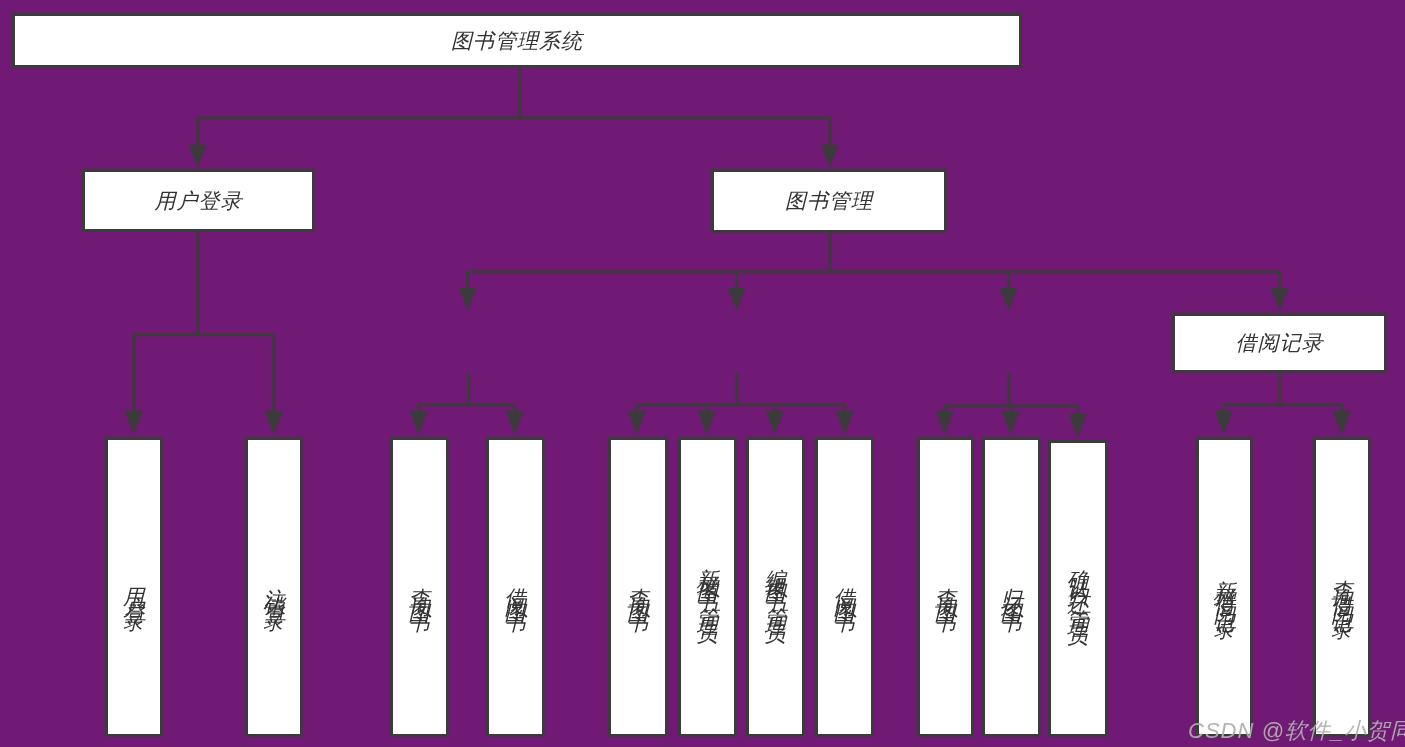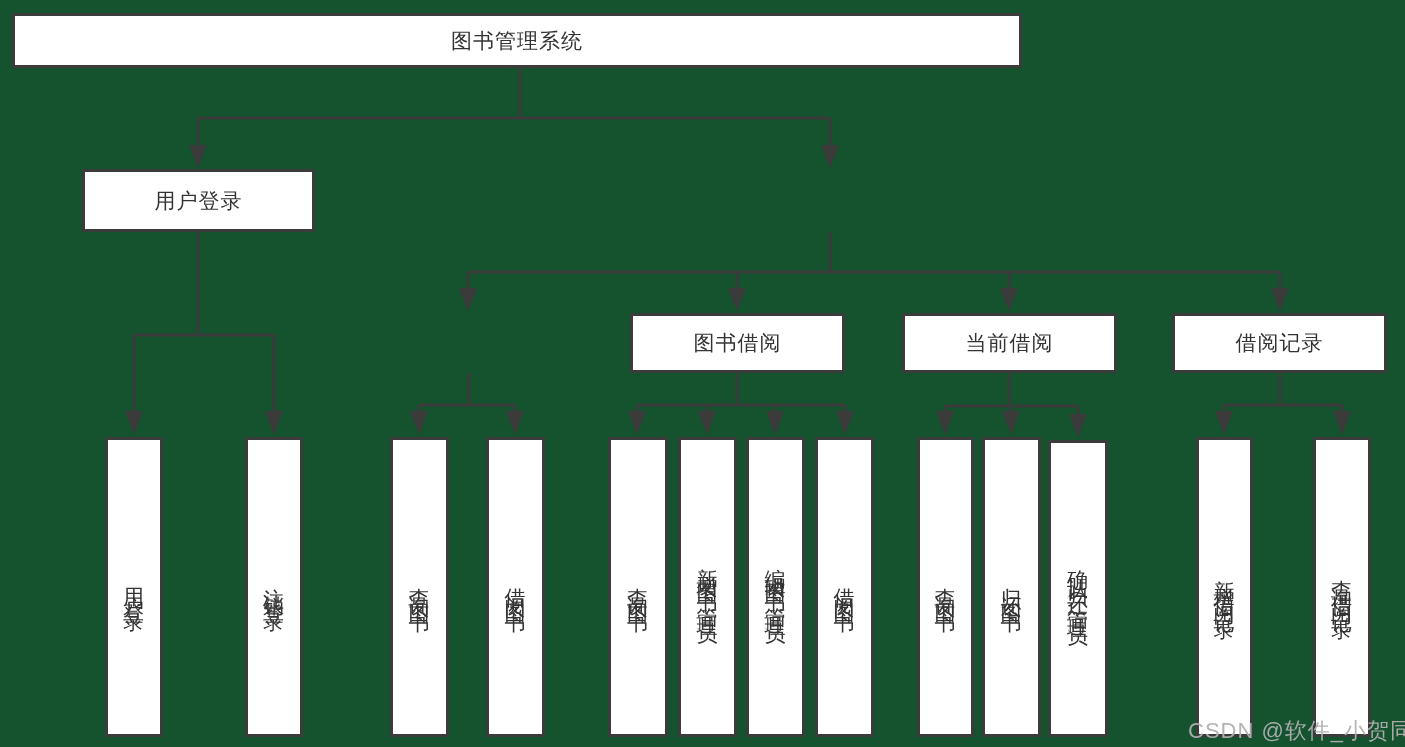--- a/index.html
+++ b/index.html
@@ -1,21 +1,22 @@
 <!DOCTYPE html>
 <html><head>
 <meta charset="utf-8">
 <style>
   html,body { margin:0; padding:0; background:#ffffff; }
   .stage {
     position:relative;
     width:1405px; height:747px;
-    background:#14532d;
+    background:#701a75;
     font-family:"Liberation Sans","DejaVu Sans",sans-serif;
     overflow:hidden;
+    font-style:italic;
   }
   .connectors { position:absolute; left:0; top:0; width:1405px; height:747px; }
   .hbox {
     position:absolute;
     box-sizing:border-box;
     border:3px solid #3b3b3b;
     background:#ffffff;
     display:flex; align-items:center; justify-content:center;
     font-size:21px; color:#333333; letter-spacing:1px;
   }
@@ -81,27 +82,24 @@
     </g>
   </svg>
 
   <div class="hbox" style="left:12px;top:13px;width:1010px;height:55px">
     <span>图书管理系统</span>
   </div>
 
   <div class="hbox" style="left:82px;top:169px;width:233px;height:63px">
     <span>用户登录</span>
   </div>
+  <div class="hbox" style="left:711px;top:169px;width:236px;height:64px">
+    <span>图书管理</span>
+  </div>
 
-  <div class="hbox" style="left:630px;top:313px;width:215px;height:60px">
-    <span>图书借阅</span>
-  </div>
-  <div class="hbox" style="left:902px;top:313px;width:215px;height:60px">
-    <span>当前借阅</span>
-  </div>
   <div class="hbox" style="left:1172px;top:313px;width:215px;height:60px">
     <span>借阅记录</span>
   </div>
 
   <div class="vbox" style="left:105px;top:437px;width:58px;height:300px">
     <span class="vtext">用户登录</span>
   </div>
   <div class="vbox" style="left:245px;top:437px;width:58px;height:300px">
     <span class="vtext">注销登录</span>
   </div>

